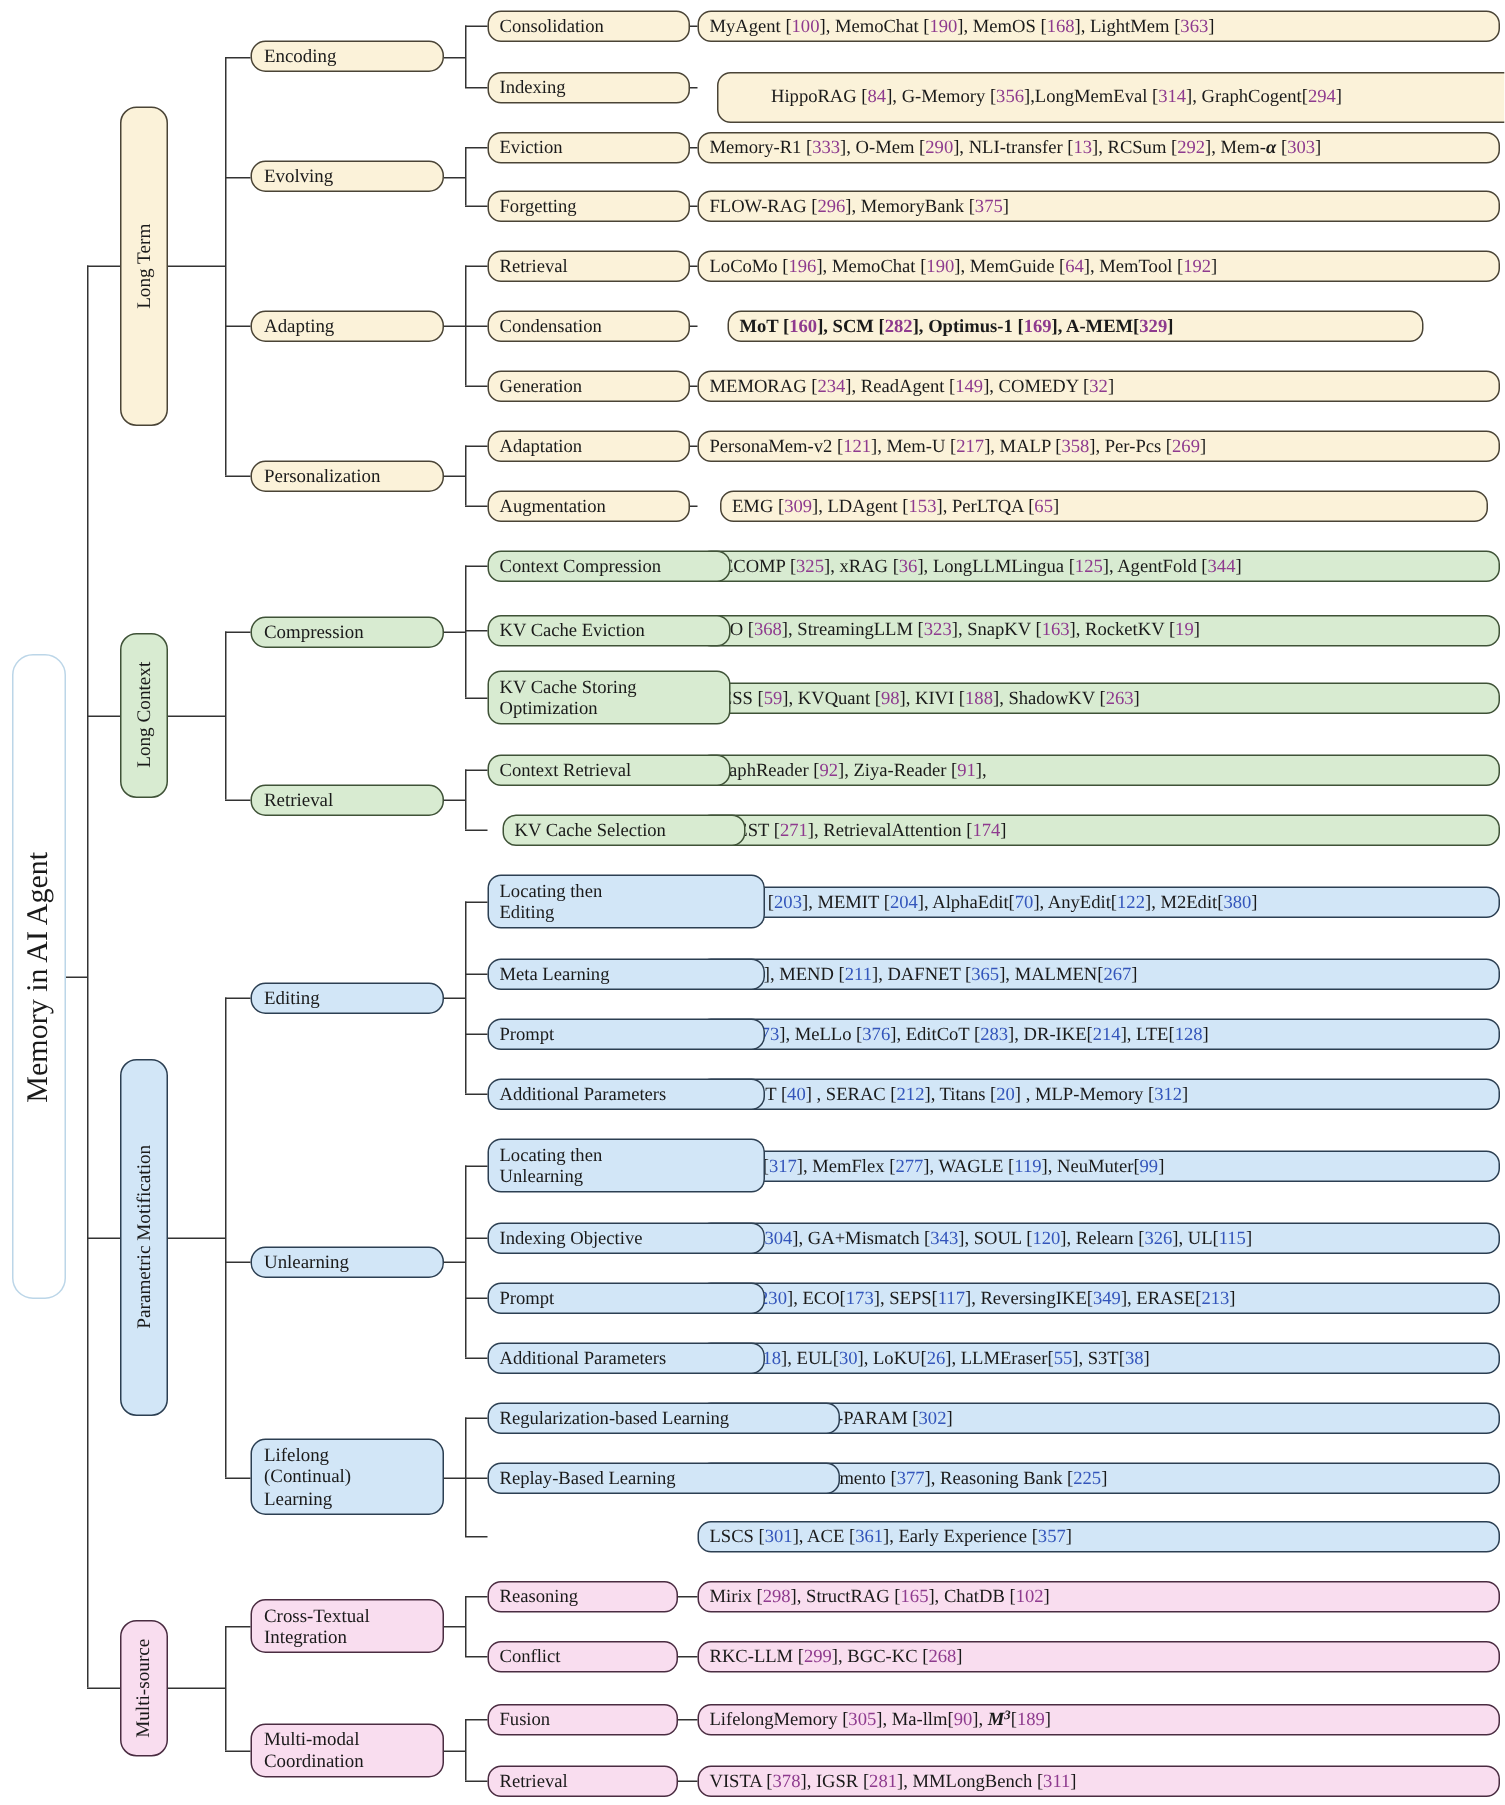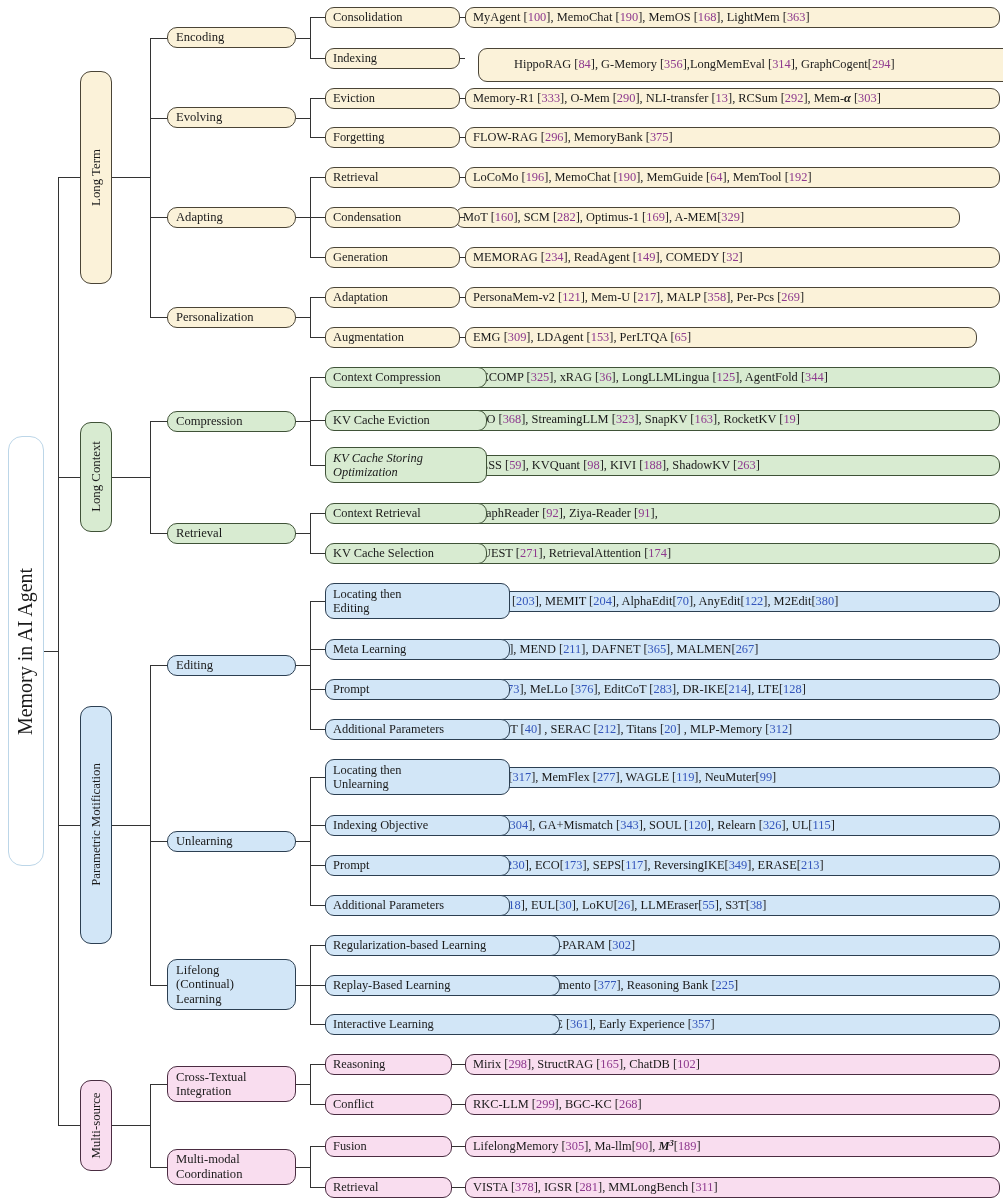--- a/index.html
+++ b/index.html
@@ -86,21 +86,21 @@
       <span class="lbl">Evolving</span>
     </div>
     <div class="h" style="left: 296px; width: 14px; top: 117.5px;"></div>
     <div class="node lv4 c-cream" style="left: 465px; width: 535px; height: 21px; top: 166.5px;">
       <span class="lbl">LoCoMo [<span class="cp">196</span>], MemoChat [<span class="cp">190</span>], MemGuide [<span class="cp">64</span>], MemTool [<span class="cp">192</span>]</span>
     </div>
     <div class="node lv3 c-cream" style="left: 325px; width: 135px; height: 21px; top: 166.5px;">
       <span class="lbl">Retrieval</span>
     </div>
     <div class="h" style="left: 460px; width: 5px; top: 177px;"></div>
-    <div class="node lv4 c-cream" style="left: 455px; width: 505px; height: 21px; top: 206.5px;">
+    <div class="node lv4 c-cream" style="left: 485px; width: 464px; height: 21px; top: 206.5px; font-weight: bold;">
       <span class="lbl">MoT [<span class="cp">160</span>], SCM [<span class="cp">282</span>], Optimus-1 [<span class="cp">169</span>], A-MEM[<span class="cp">329</span>]</span>
     </div>
     <div class="node lv3 c-cream" style="left: 325px; width: 135px; height: 21px; top: 206.5px;">
       <span class="lbl">Condensation</span>
     </div>
     <div class="h" style="left: 460px; width: 5px; top: 217px;"></div>
     <div class="node lv4 c-cream" style="left: 465px; width: 535px; height: 21px; top: 246.5px;">
       <span class="lbl">MEMORAG [<span class="cp">234</span>], ReadAgent [<span class="cp">149</span>], COMEDY [<span class="cp">32</span>]</span>
     </div>
     <div class="node lv3 c-cream" style="left: 325px; width: 135px; height: 21px; top: 246.5px;">
@@ -115,21 +115,21 @@
       <span class="lbl">Adapting</span>
     </div>
     <div class="h" style="left: 296px; width: 14px; top: 217px;"></div>
     <div class="node lv4 c-cream" style="left: 465px; width: 535px; height: 21px; top: 286.5px;">
       <span class="lbl">PersonaMem-v2 [<span class="cp">121</span>], Mem-U [<span class="cp">217</span>], MALP [<span class="cp">358</span>], Per-Pcs [<span class="cp">269</span>]</span>
     </div>
     <div class="node lv3 c-cream" style="left: 325px; width: 135px; height: 21px; top: 286.5px; justify-content: flex-end;">
       <span class="lbl">Adaptation</span>
     </div>
     <div class="h" style="left: 460px; width: 5px; top: 297px;"></div>
-    <div class="node lv4 c-cream" style="left: 465px; width: 512px; height: 21px; top: 326.5px;">
+    <div class="node lv4 c-cream" style="left: 480px; width: 512px; height: 21px; top: 326.5px;">
       <span class="lbl">EMG [<span class="cp">309</span>], LDAgent [<span class="cp">153</span>], PerLTQA [<span class="cp">65</span>]</span>
     </div>
     <div class="node lv3 c-cream" style="left: 325px; width: 135px; height: 21px; top: 326.5px;">
       <span class="lbl">Augmentation</span>
     </div>
     <div class="h" style="left: 460px; width: 5px; top: 337px;"></div>
     <div class="v thick" style="left: 310px; top: 297px; height: 40px;"></div>
     <div class="h" style="left: 310px; width: 15px; top: 297px;"></div>
     <div class="h" style="left: 310px; width: 15px; top: 337px;"></div>
     <div class="node lv2 c-cream" style="left: 167px; width: 129px; height: 21px; top: 306.5px;">
@@ -155,21 +155,21 @@
     <div class="node lv4 c-green" style="left: 465px; width: 535px; height: 21px; top: 409.5px;">
       <span class="lbl">H<span class="mono-sub">2</span>O [<span class="cp">368</span>], StreamingLLM [<span class="cp">323</span>], SnapKV [<span class="cp">163</span>], RocketKV [<span class="cp">19</span>]</span>
     </div>
     <div class="node lv3 c-green" style="left: 325px; width: 162px; height: 21px; top: 409.5px;">
       <span class="lbl">KV Cache Eviction</span>
     </div>
     <div class="h" style="left: 487px; top: 420px;"></div>
     <div class="node lv4 c-green" style="left: 465px; width: 535px; height: 21px; top: 454.5px;">
       <span class="lbl">LESS [<span class="cp">59</span>], KVQuant [<span class="cp">98</span>], KIVI [<span class="cp">188</span>], ShadowKV [<span class="cp">263</span>]</span>
     </div>
-    <div class="node lv3 c-green" style="left: 325px; width: 162px; height: 36px; top: 447px; font-style: italic;">
+    <div class="node lv3 c-green" style="left: 325px; width: 162px; height: 36px; top: 447px;">
       <span class="lbl">KV Cache Storing<br>Optimization</span>
     </div>
     <div class="h" style="left: 487px; top: 465px;"></div>
     <div class="v thick" style="left: 310px; top: 377px; height: 88px;"></div>
     <div class="h" style="left: 310px; width: 15px; top: 377px;"></div>
     <div class="h" style="left: 310px; width: 15px; top: 420px;"></div>
     <div class="h" style="left: 310px; width: 15px; top: 465px;"></div>
     <div class="node lv2 c-green" style="left: 167px; width: 129px; height: 21px; top: 410.5px;">
       <span class="lbl">Compression</span>
     </div>
@@ -177,21 +177,21 @@
     <div class="node lv4 c-green" style="left: 465px; width: 535px; height: 21px; top: 502.5px;">
       <span class="lbl">GraphReader [<span class="cp">92</span>], Ziya-Reader [<span class="cp">91</span>],</span>
     </div>
     <div class="node lv3 c-green" style="left: 325px; width: 162px; height: 21px; top: 502.5px;">
       <span class="lbl">Context Retrieval</span>
     </div>
     <div class="h" style="left: 487px; top: 513px;"></div>
     <div class="node lv4 c-green" style="left: 465px; width: 535px; height: 21px; top: 542.5px;">
       <span class="lbl">QUEST [<span class="cp">271</span>], RetrievalAttention [<span class="cp">174</span>]</span>
     </div>
-    <div class="node lv3 c-green" style="left: 325px; width: 162px; height: 21px; top: 542.5px;">
+    <div class="node lv3 c-green" style="left: 335px; width: 162px; height: 21px; top: 542.5px;">
       <span class="lbl">KV Cache Selection</span>
     </div>
     <div class="h" style="left: 487px; top: 553px;"></div>
     <div class="v thick" style="left: 310px; top: 513px; height: 40px;"></div>
     <div class="h" style="left: 310px; width: 15px; top: 513px;"></div>
     <div class="h" style="left: 310px; width: 15px; top: 553px;"></div>
     <div class="node lv2 c-green" style="left: 167px; width: 129px; height: 21px; top: 522.5px;">
       <span class="lbl">Retrieval</span>
     </div>
     <div class="h" style="left: 296px; width: 14px; top: 533px;"></div>
@@ -286,23 +286,20 @@
     <div class="node lv4 c-blue" style="left: 465px; width: 535px; height: 21px; top: 974.5px;">
       <span class="lbl">DSI++ [<span class="cb">200</span>], Memento [<span class="cb">377</span>], Reasoning Bank [<span class="cb">225</span>]</span>
     </div>
     <div class="node lv3 c-blue" style="left: 325px; width: 235px; height: 21px; top: 974.5px;">
       <span class="lbl">Replay-Based Learning</span>
     </div>
     <div class="h" style="left: 560px; top: 985px;"></div>
     <div class="node lv4 c-blue" style="left: 465px; width: 535px; height: 21px; top: 1013.5px;">
       <span class="lbl">LSCS [<span class="cb">301</span>], ACE [<span class="cb">361</span>], Early Experience [<span class="cb">357</span>]</span>
     </div>
-    <div class="node lv3 c-blue" style="left: 325px; width: 235px; height: 21px; top: 1013.5px;">
-      <span class="lbl">Interactive Learning</span>
-    </div>
     <div class="h" style="left: 560px; top: 1024px;"></div>
     <div class="v thick" style="left: 310px; top: 945px; height: 79px;"></div>
     <div class="h" style="left: 310px; width: 15px; top: 945px;"></div>
     <div class="h" style="left: 310px; width: 15px; top: 985px;"></div>
     <div class="h" style="left: 310px; width: 15px; top: 1024px;"></div>
     <div class="node lv2 c-blue" style="left: 167px; width: 129px; height: 51px; top: 959px;">
       <span class="lbl">Lifelong<br>(Continual)<br>Learning</span>
     </div>
     <div class="h" style="left: 296px; width: 14px; top: 984.5px;"></div>
     <div class="v" style="left: 150px; top: 665px; height: 319.5px;"></div>

